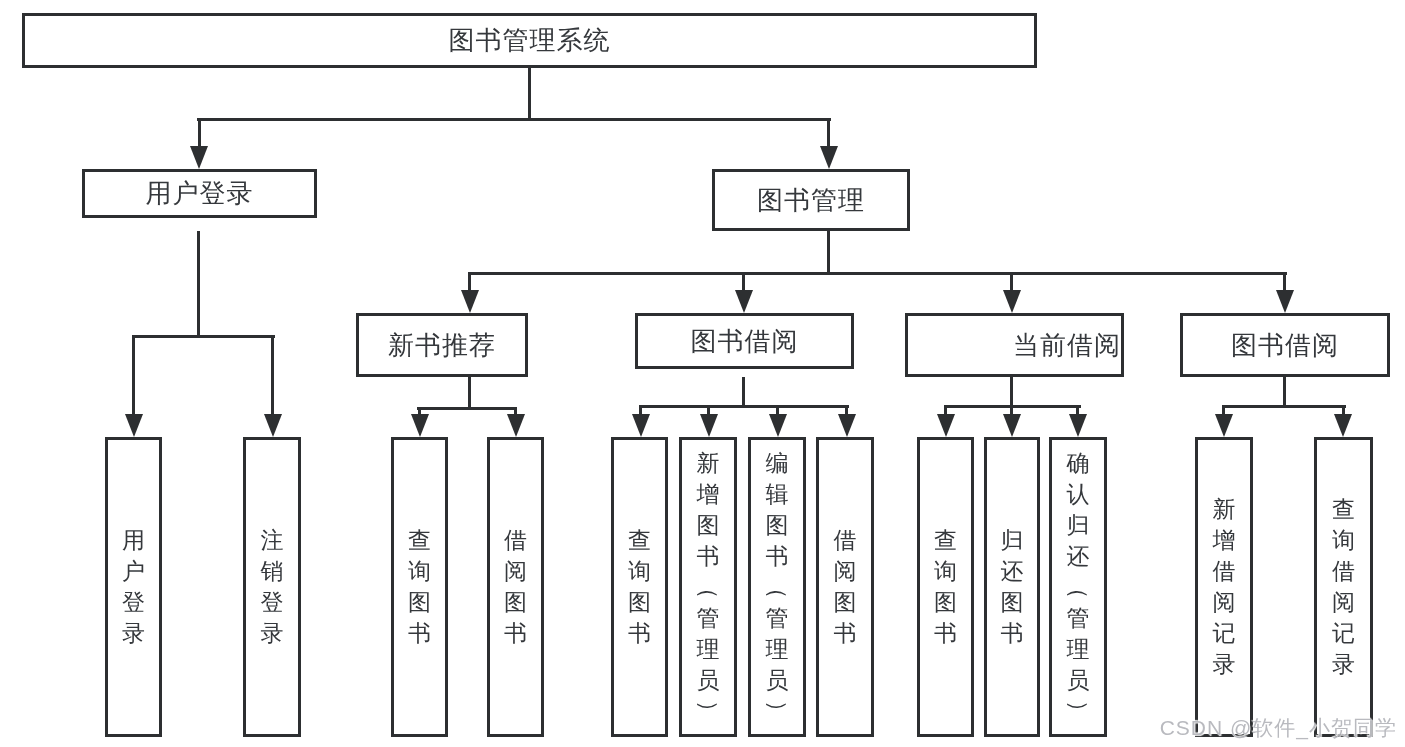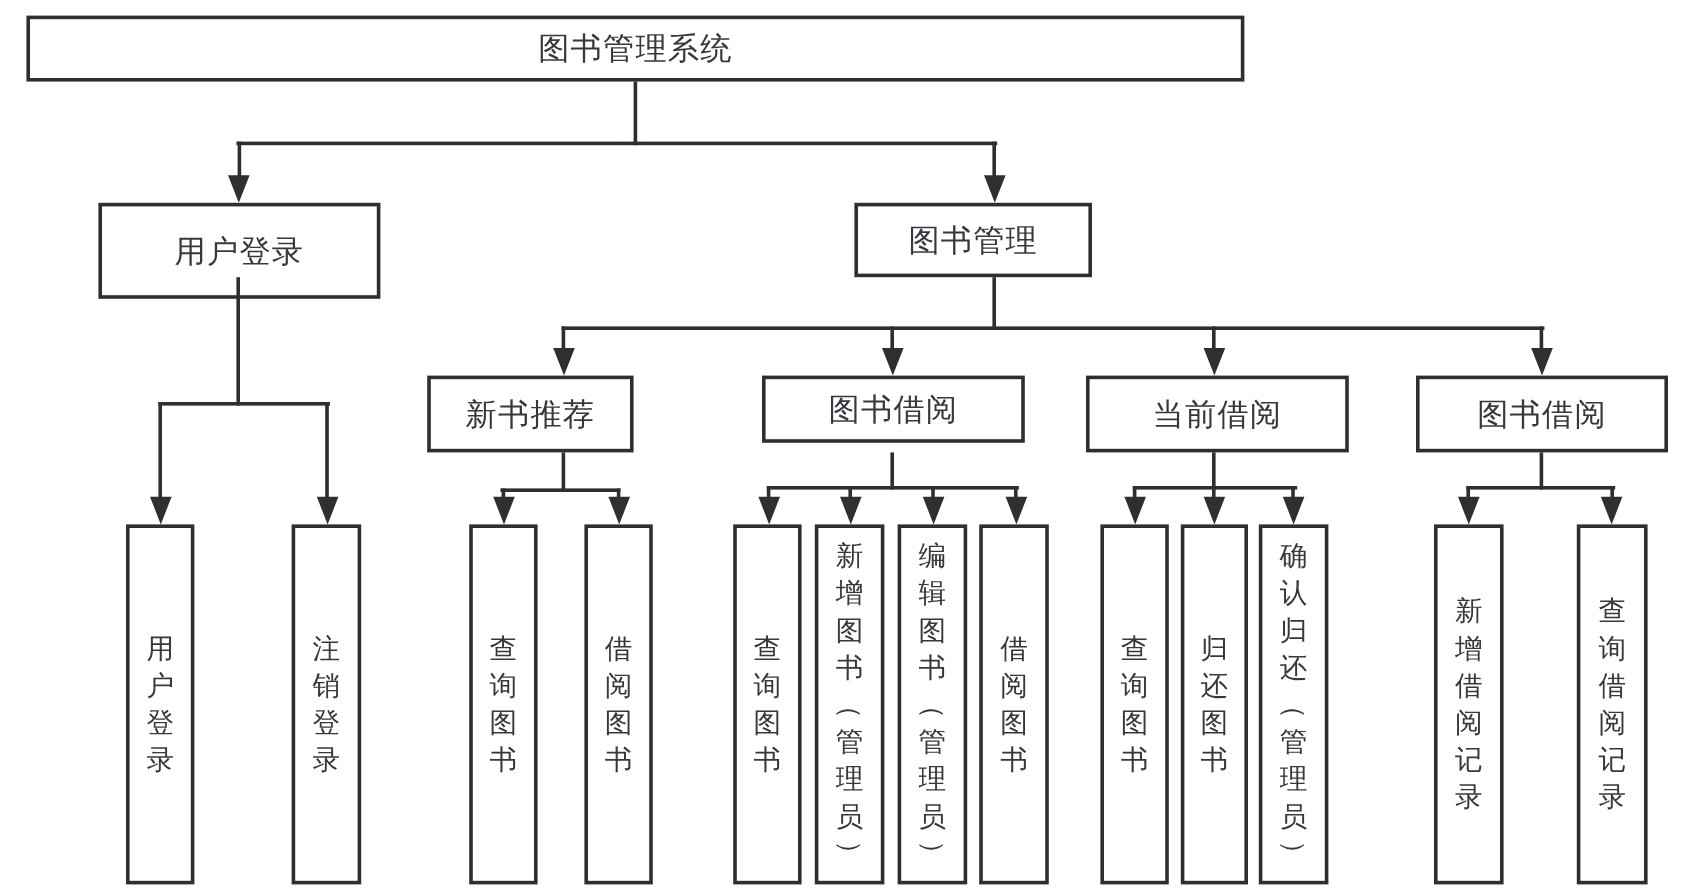--- a/index.html
+++ b/index.html
@@ -58,21 +58,21 @@
     <span>图书管理系统</span>
   </div>
 
   <div class="vline" style="left:528px;top:68px;height:53px;"></div>
   <div class="hline" style="left:197px;top:118px;width:634px;"></div>
   <div class="vline" style="left:198px;top:118px;height:29px;"></div>
   <div class="arrow" style="left:190px;top:146px;"></div>
   <div class="vline" style="left:827px;top:118px;height:29px;"></div>
   <div class="arrow" style="left:820px;top:146px;"></div>
 
-  <div class="box box-h" style="left:82px;top:169px;width:235px;height:80px;">
+  <div class="box box-h" style="left:82px;top:169px;width:235px;height:49px;">
     <span>用户登录</span>
   </div>
   <div class="box box-h" style="left:712px;top:169px;width:198px;height:62px;">
     <span>图书管理</span>
   </div>
 
   <div class="vline" style="left:197px;top:231px;height:107px;"></div>
   <div class="hline" style="left:132px;top:335px;width:143px;"></div>
   <div class="vline" style="left:132px;top:335px;height:80px;"></div>
   <div class="arrow" style="left:125px;top:414px;"></div>
@@ -89,21 +89,21 @@
   <div class="arrow" style="left:1003px;top:290px;"></div>
   <div class="vline" style="left:1283px;top:272px;height:20px;"></div>
   <div class="arrow" style="left:1276px;top:290px;"></div>
 
   <div class="box box-h" style="left:356px;top:313px;width:172px;height:64px;">
     <span>新书推荐</span>
   </div>
   <div class="box box-h" style="left:635px;top:313px;width:219px;height:56px;">
     <span>图书借阅</span>
   </div>
-  <div class="box box-h" style="left:905px;top:313px;width:219px;height:64px;">
+  <div class="box box-h" style="left:905px;top:313px;width:219px;height:64px;justify-content:flex-end;">
     <span>当前借阅</span>
   </div>
   <div class="box box-h" style="left:1180px;top:313px;width:210px;height:64px;">
     <span>图书借阅</span>
   </div>
 
   <div class="vline" style="left:468px;top:377px;height:33px;"></div>
   <div class="hline" style="left:417px;top:407px;width:100px;"></div>
   <div class="vline" style="left:418px;top:407px;height:10px;"></div>
   <div class="arrow" style="left:411px;top:414px;"></div>
@@ -258,14 +258,15 @@
     <div class="vtext">
         <div class="vchar">查</div>
         <div class="vchar">询</div>
         <div class="vchar">借</div>
         <div class="vchar">阅</div>
         <div class="vchar">记</div>
         <div class="vchar">录</div>
       </div>
   </div>
 
+  <div id="watermark">CSDN @软件_小贺同学</div>
 
 </div>
 
 </body></html>

